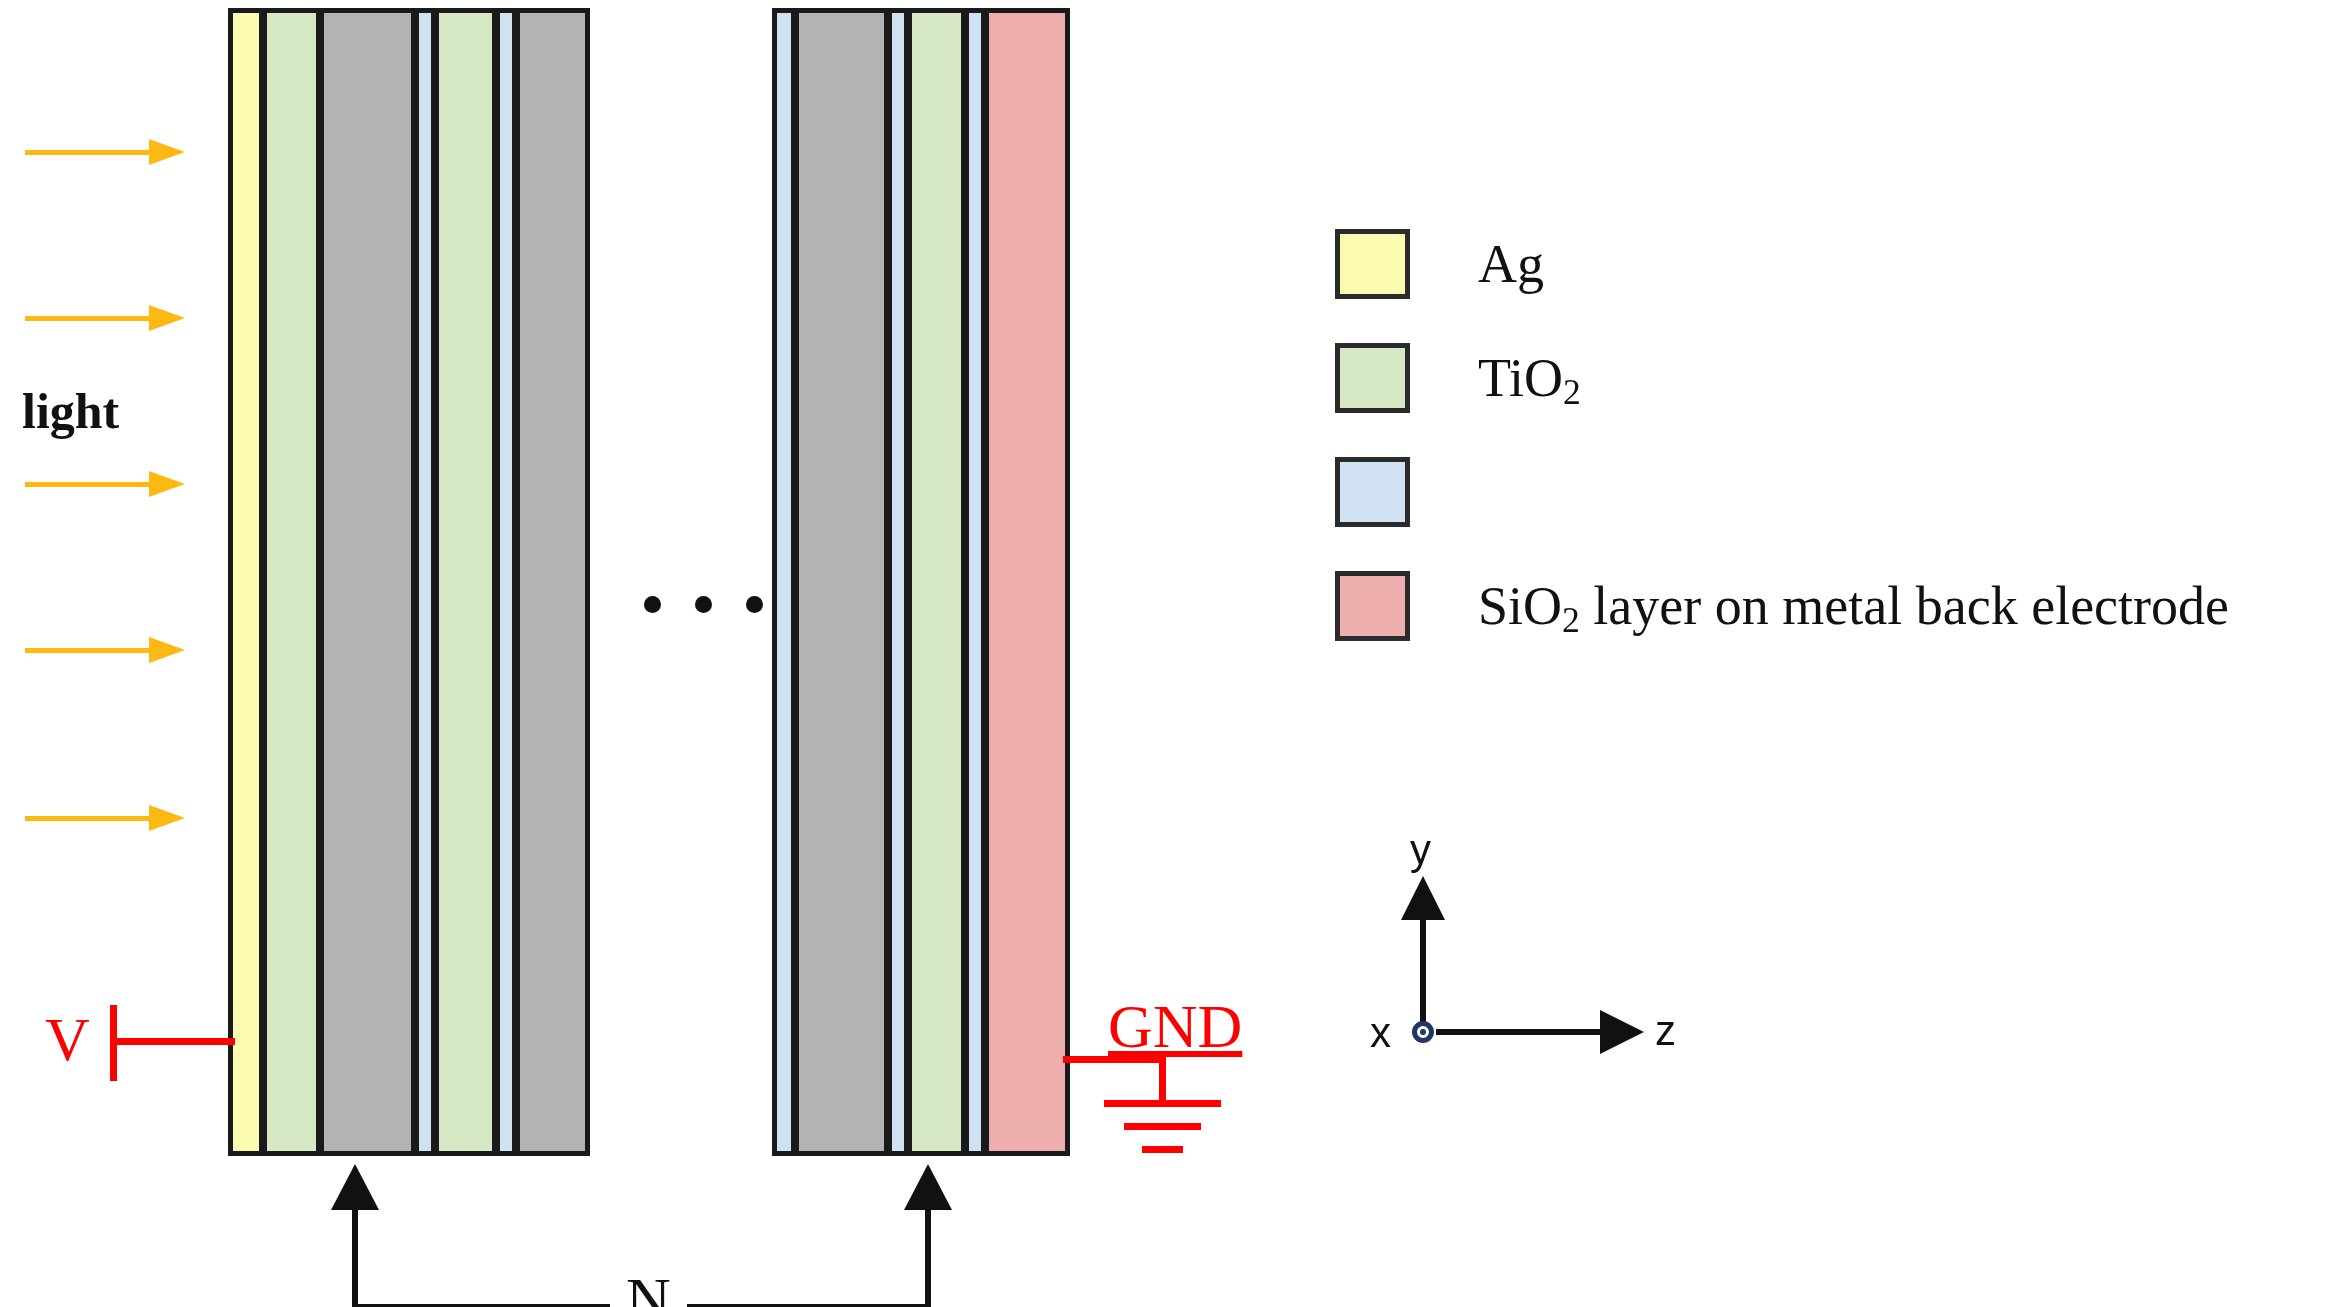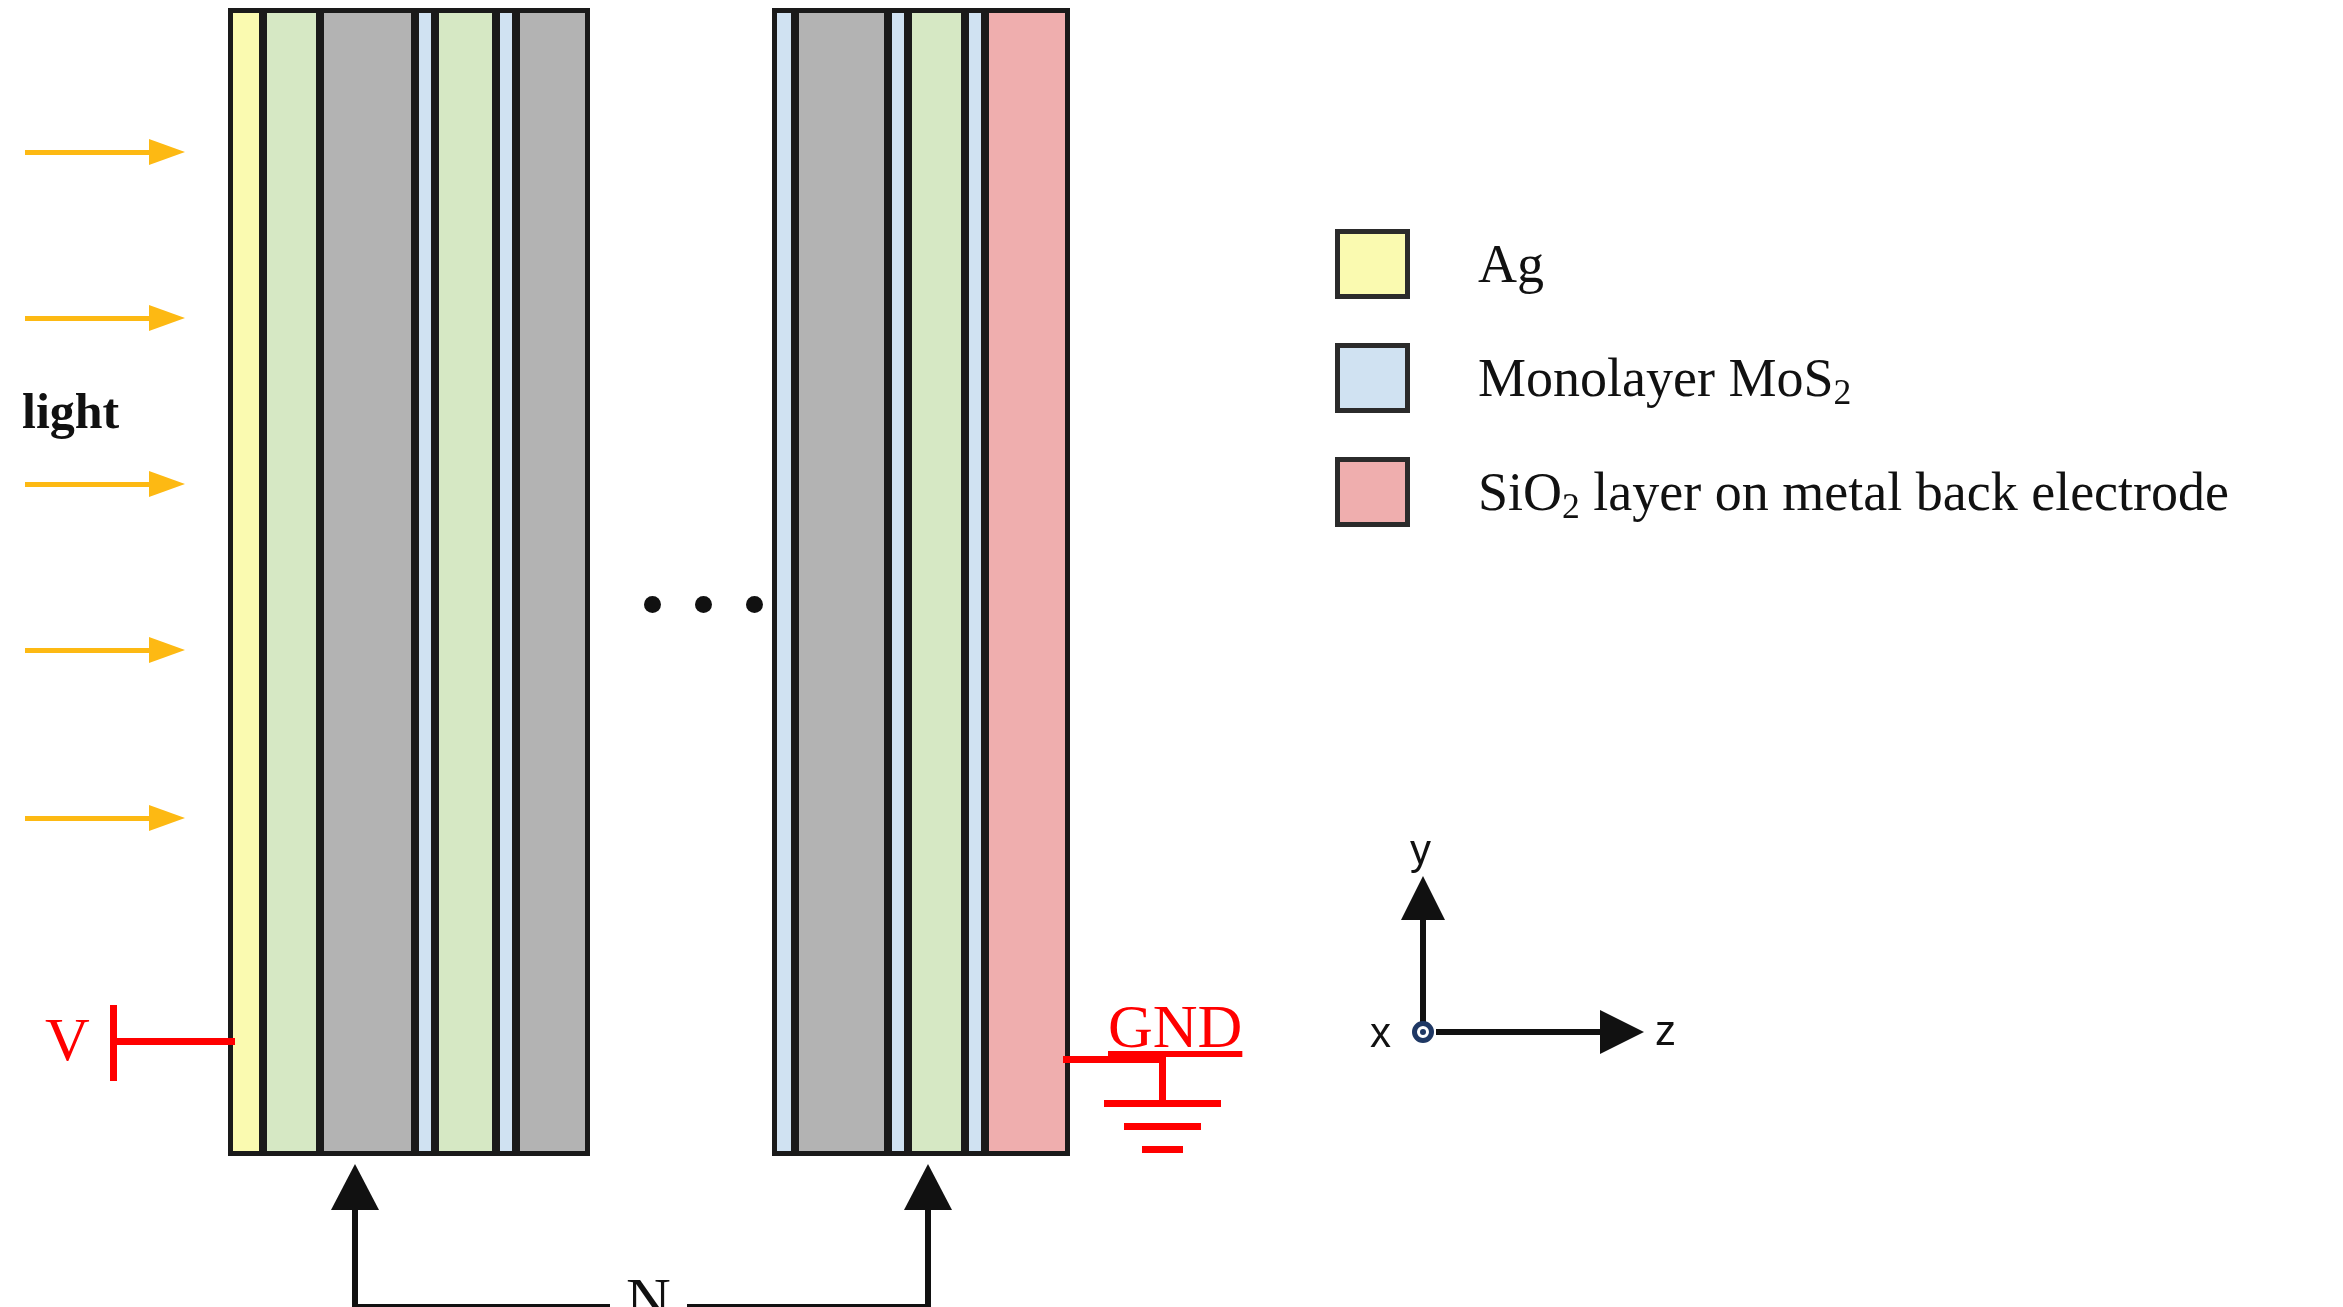--- a/index.html
+++ b/index.html
@@ -282,27 +282,30 @@
 
   <div id="legend">
 
     <div class="legend-row">
       <div class="legend-swatch" style="background:#FAFAB0;"></div>
       <div class="legend-text">
         <span>Ag</span>
       </div>
     </div>
 
+    <div class="legend-row">
+      <div class="legend-swatch" style="background:#D6E8C4;"></div>
+      <div class="legend-text">
+        <span>TiO</span><sub>2</sub>
+      </div>
+    </div>
 
 
     <div class="legend-row">
       <div class="legend-swatch" style="background:#D0E2F2;"></div>
-      <div class="legend-text">
-        <span>Monolayer MoS</span><sub>2</sub>
-      </div>
     </div>
 
     <div class="legend-row">
       <div class="legend-swatch" style="background:#EFAEAE;"></div>
       <div class="legend-text">
         <span>SiO</span><sub>2</sub><span> layer on metal back electrode</span>
       </div>
     </div>
 
   </div>

